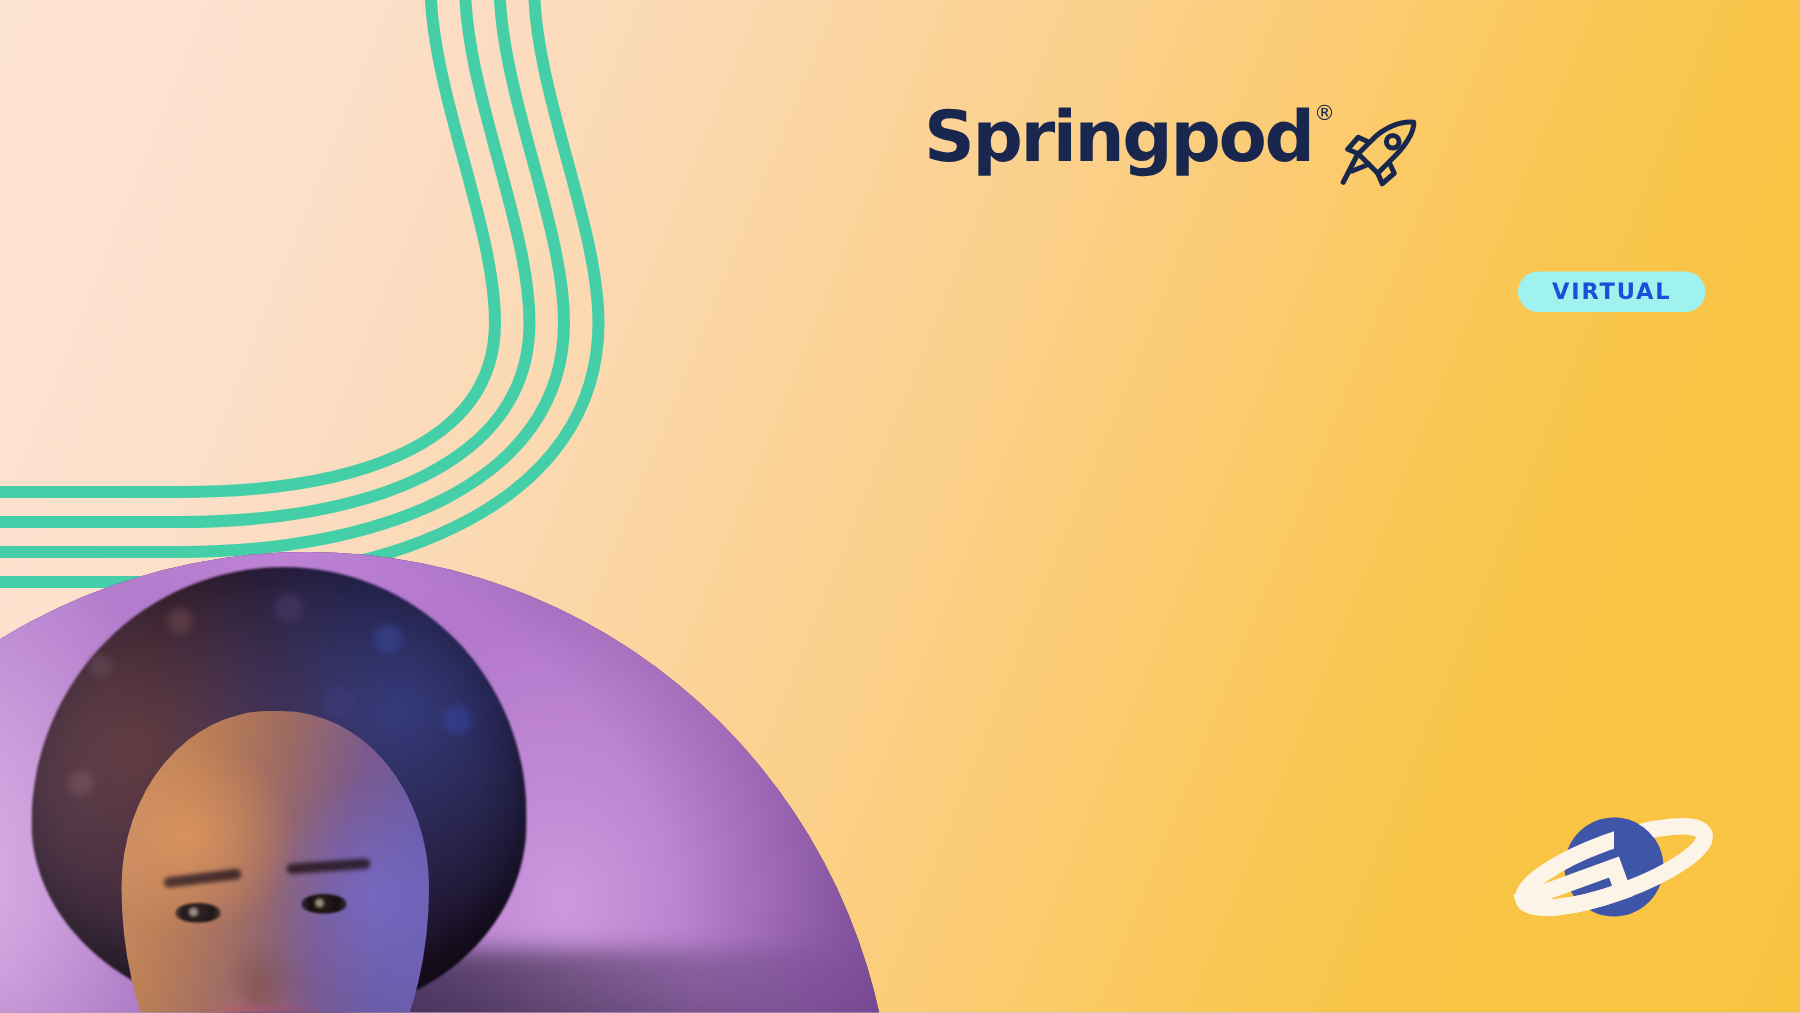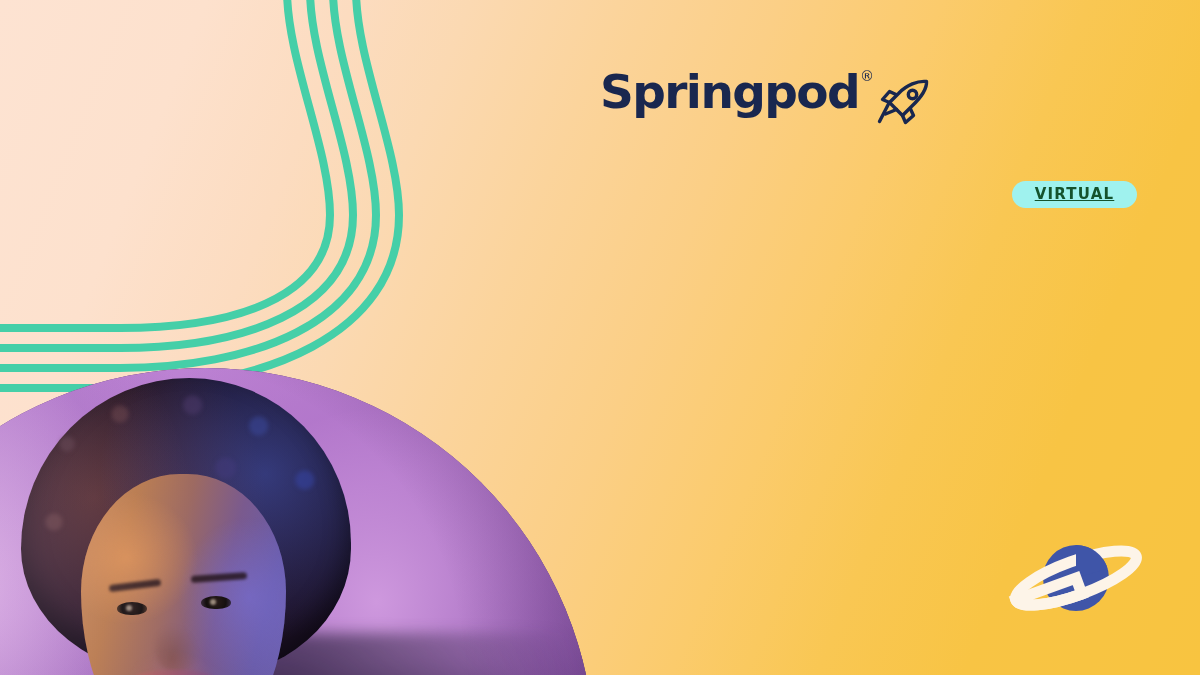--- a/index.html
+++ b/index.html
@@ -43,20 +43,21 @@
     align-items: flex-start;
   }
   .logo-word {
     font-family: "DejaVu Sans", sans-serif;
     font-weight: bold;
     font-size: 47px;
     letter-spacing: -1.6px;
     color: #19274f;
     line-height: 1;
     white-space: nowrap;
+    margin-left: 16px;
   }
   .logo-reg {
     font-family: "DejaVu Sans", sans-serif;
     font-size: 14px;
     color: #19274f;
     line-height: 1;
     margin-left: 1px;
     margin-top: 1px;
   }
   .logo-rocket {
@@ -74,23 +75,22 @@
     background: #9ff2ee;
     display: flex;
     align-items: center;
     justify-content: center;
   }
   .badge-text {
     font-family: "DejaVu Sans", sans-serif;
     font-size: 15px;
     font-weight: bold;
     letter-spacing: 1.2px;
-    color: #14532d;
+    color: #1d4ed8;
     line-height: 1;
-    text-decoration: underline;
   }
   
   .headline {
     position: absolute;
     left: 600px;
     top: 200px;
     width: 560px;
   }
   .headline-line {
     font-family: "DejaVu Sans", sans-serif;

